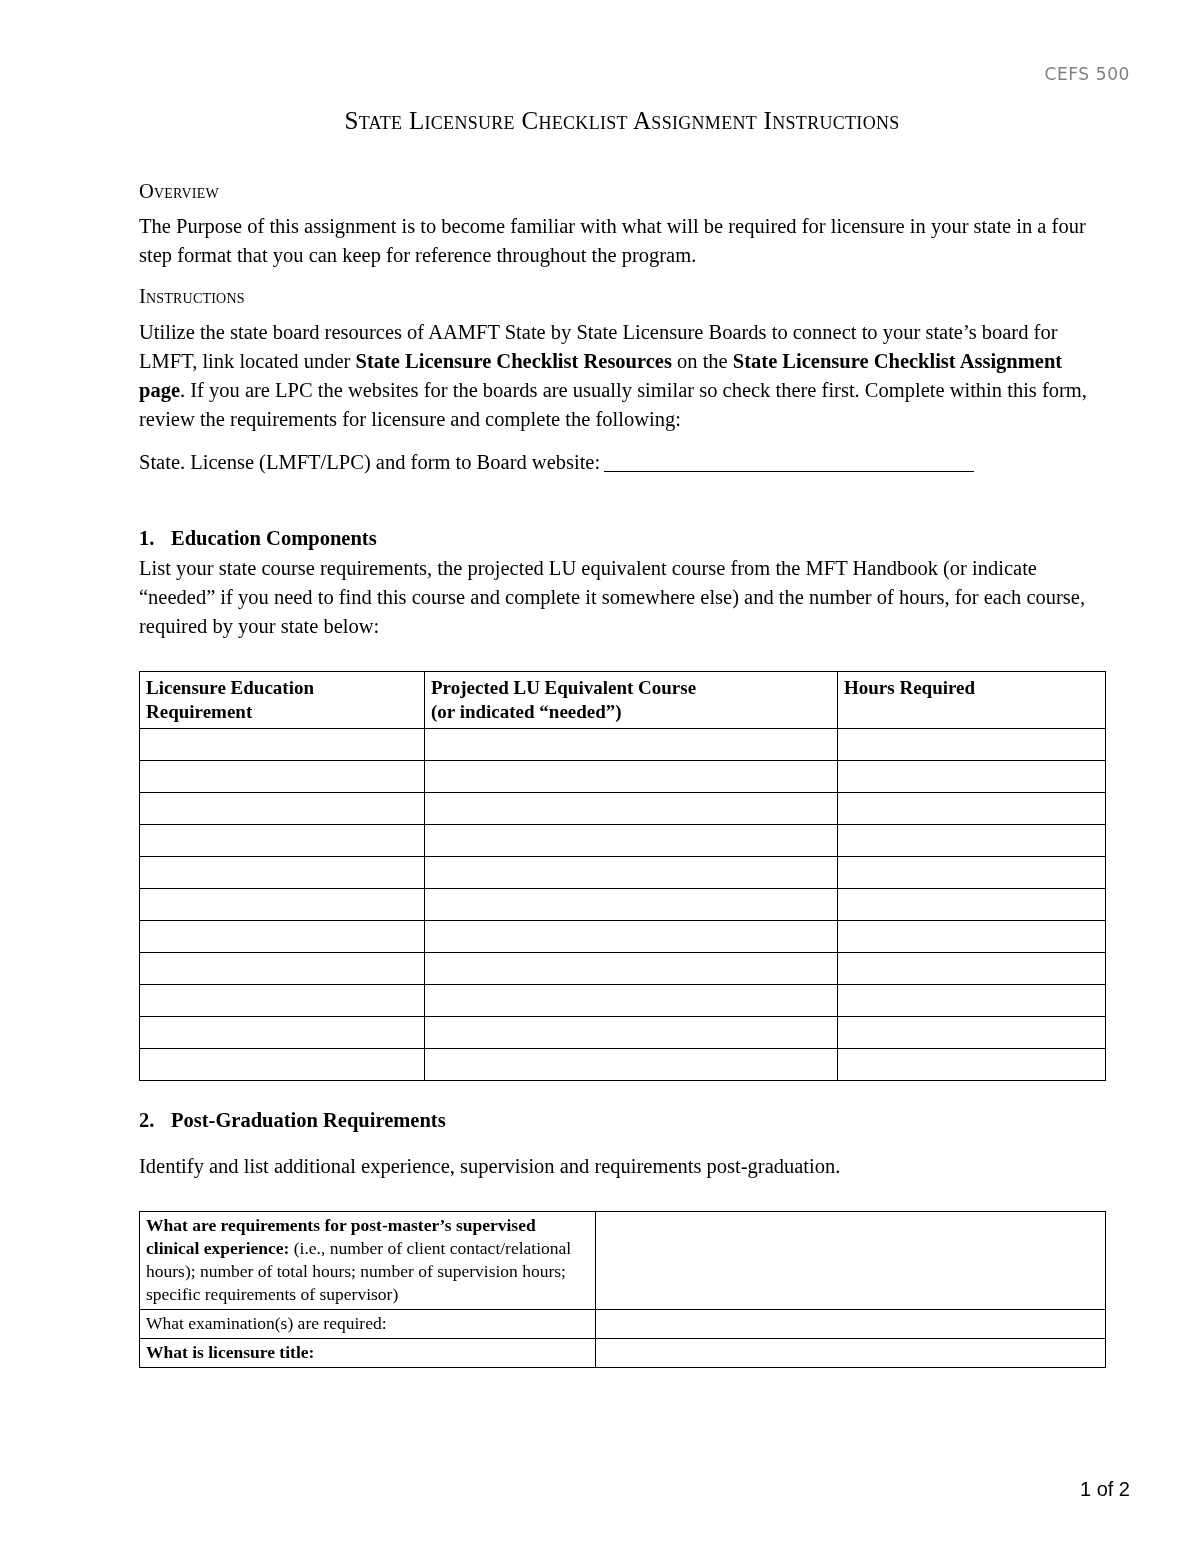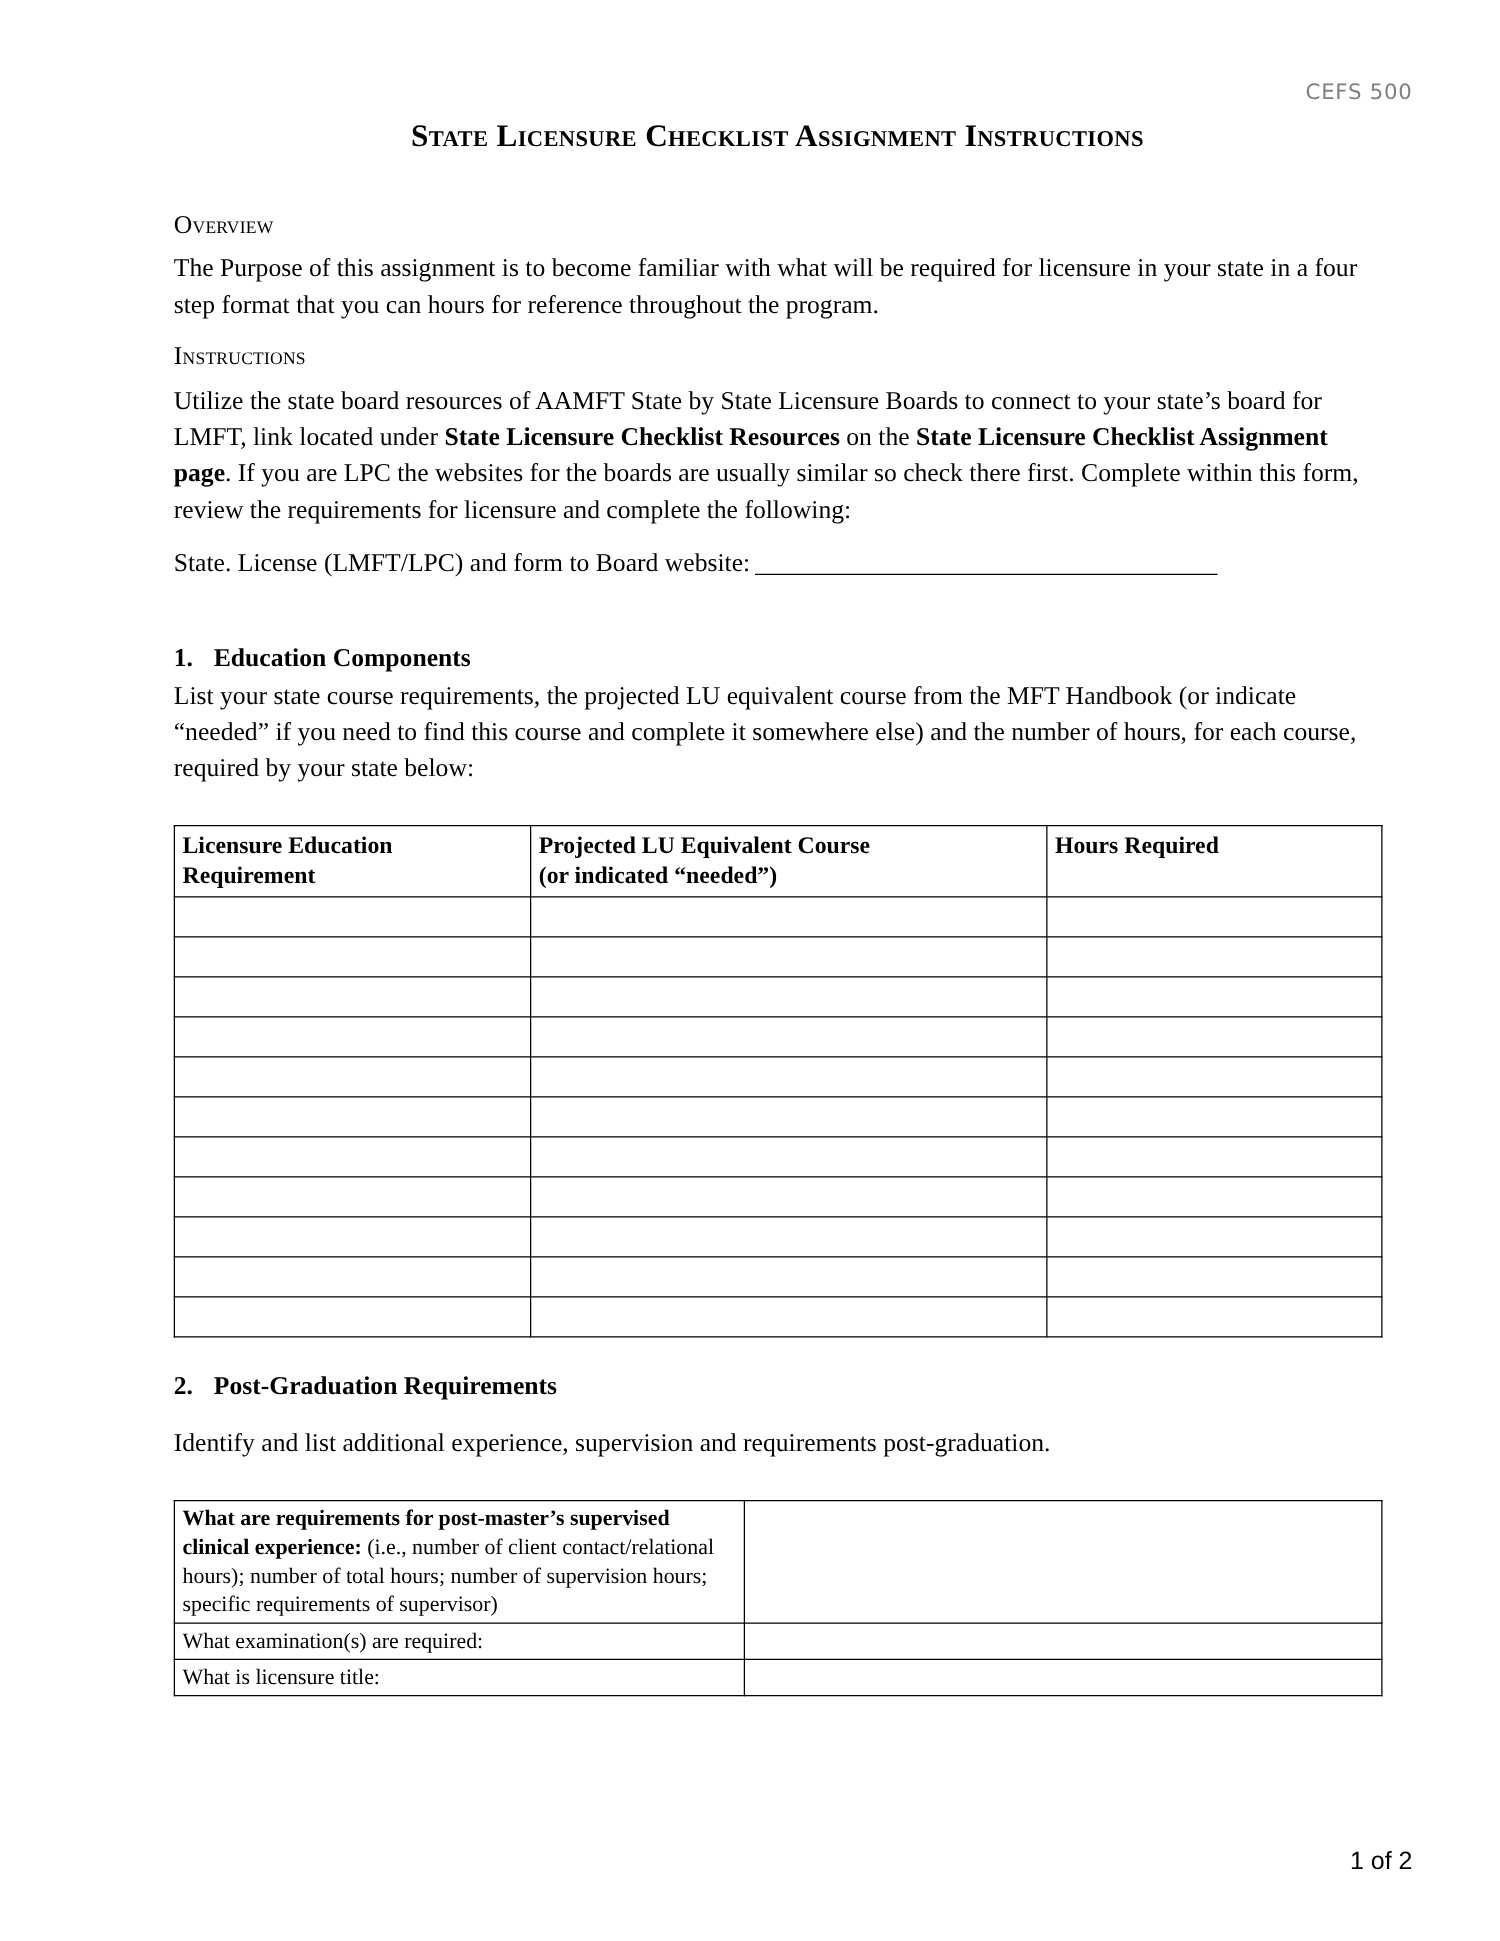--- a/index.html
+++ b/index.html
@@ -38,23 +38,23 @@
     position: absolute;
     left: 139px;
     top: 96px;
     width: 966px;
   }
 
   .doc-title {
     text-align: center;
     font-size: 25px;
     font-variant: small-caps;
-    font-weight: bold;
+    font-weight: normal;
     letter-spacing: 0.3px;
-    margin: 0 0 44px 0;
+    margin: 11px 0 44px 0;
     line-height: 1.1;
   }
 
   .section-heading {
     font-size: 20.5px;
     font-variant: small-caps;
     letter-spacing: 0.2px;
     margin: 0 0 9px 0;
     line-height: 1.2;
   }
@@ -113,21 +113,21 @@
     font-weight: bold;
     font-size: 19px;
     line-height: 1.25;
     padding-top: 4px;
     padding-bottom: 4px;
   }
   td.empty { height: 26px; }
   td.tall { height: 76px; }
 
   .t2 td { font-size: 17.5px; }
-  .t2 td.label-bold { font-weight: normal; margin-left: 47px; }
+  .t2 td.label-bold { font-weight: bold; margin-left: 47px; }
   .t2 .sub { font-weight: normal; }
   .t2 td.blankcell { }
 
   
   .doc-footer {
     position: absolute;
     right: 70px;
     bottom: 52px;
     font-family: Liberation Sans, sans-serif;
     font-size: 20px;
@@ -140,21 +140,21 @@
 
 <div class="page">
 
   <div class="doc-header">CEFS 500</div>
 
   <div class="content">
 
     <h1 class="doc-title">State Licensure Checklist Assignment Instructions</h1>
 
     <div class="section-heading">Overview</div>
-    <p class="body">The Purpose of this assignment is to become familiar with what will be required for licensure in your state in a four step format that you can hours for reference throughout the program.</p>
+    <p class="body">The Purpose of this assignment is to become familiar with what will be required for licensure in your state in a four step format that you can keep for reference throughout the program.</p>
 
     <div class="section-heading">Instructions</div>
     <p class="body"><span>Utilize the state board resources of AAMFT State by State Licensure Boards to connect to your state’s board for LMFT, link located under </span><b>State Licensure Checklist Resources</b><span> on the </span><b>State Licensure Checklist Assignment page</b><span>. If you are LPC the websites for the boards are usually similar so check there first. Complete within this form, review the requirements for licensure and complete the following:</span></p>
 
     <p class="body"><span>State. License (LMFT/LPC) and form to Board website:</span><span class="fill-line"></span></p>
 
     <div class="spacer-34"></div>
 
     <div class="num-heading"><span class="num">1.</span><span>Education Components</span></div>
     <p class="body">List your state course requirements, the projected LU equivalent course from the MFT Handbook (or indicate “needed” if you need to find this course and complete it somewhere else) and the number of hours, for each course, required by your state below:</p>

